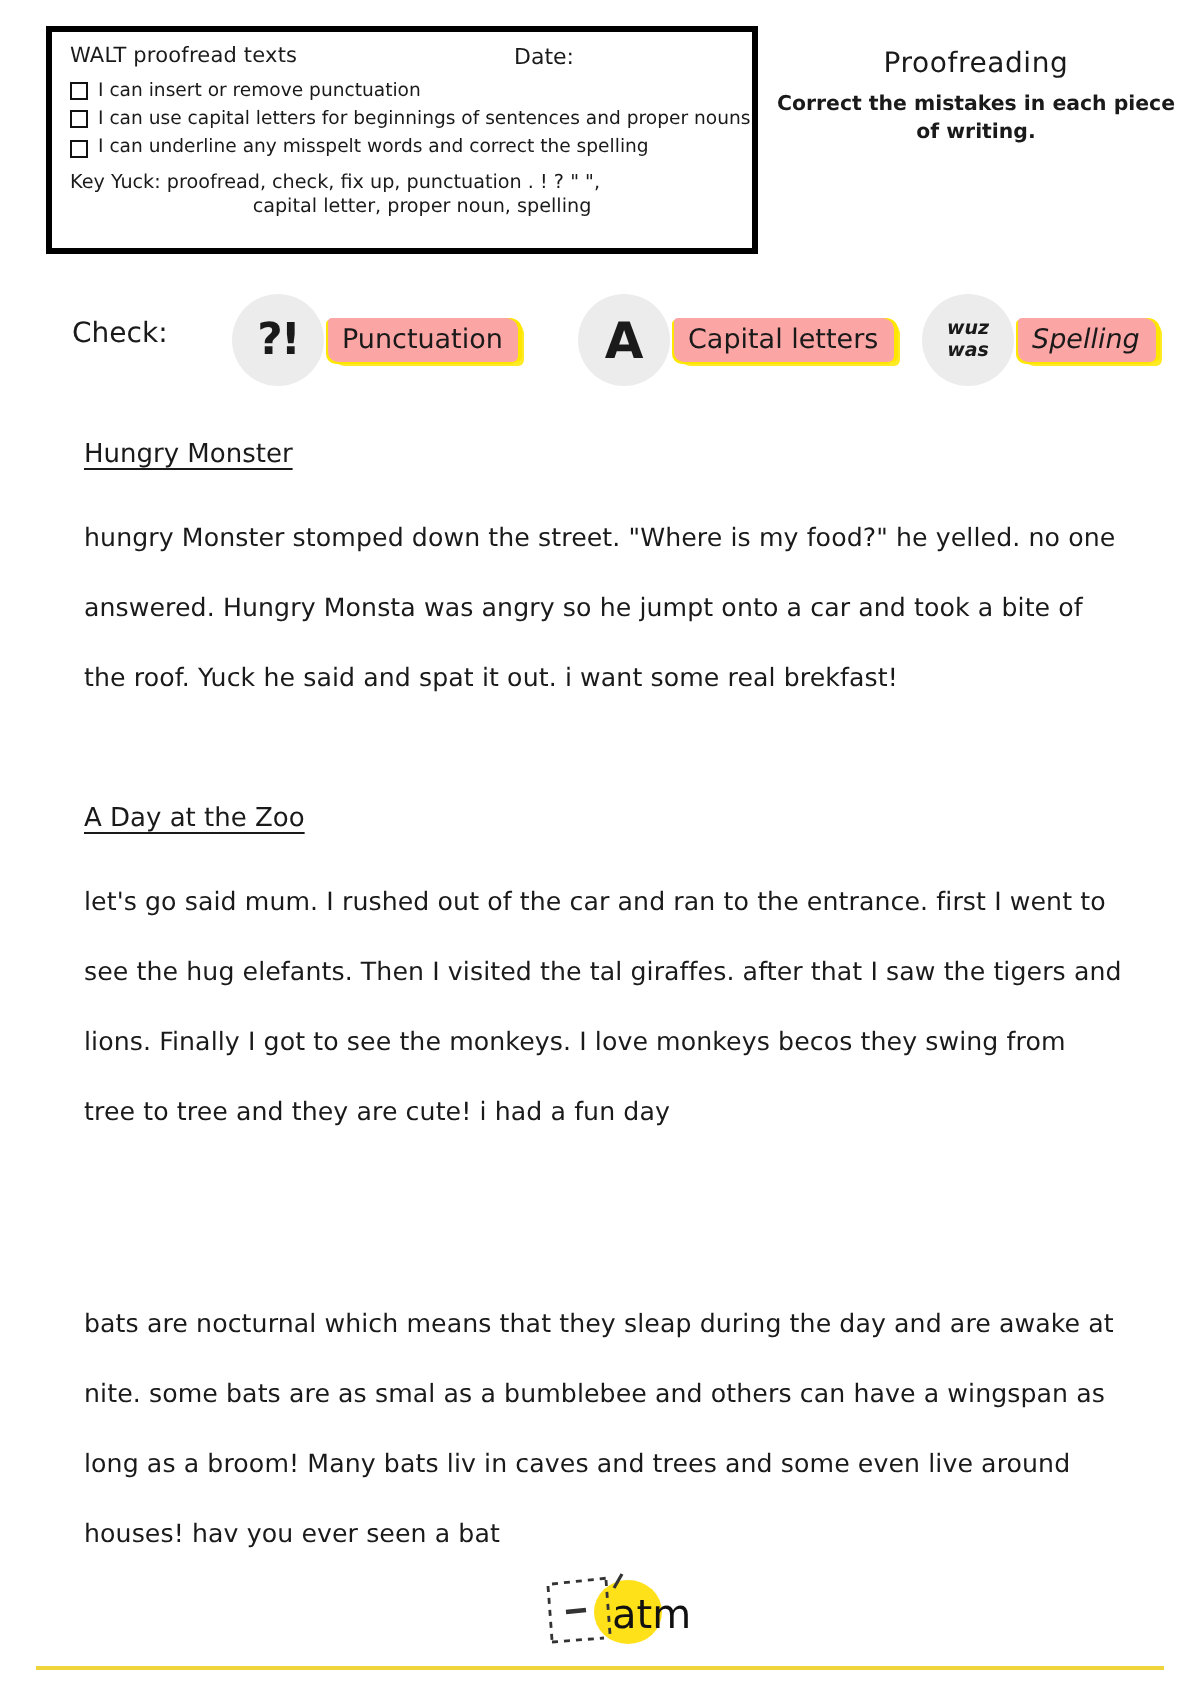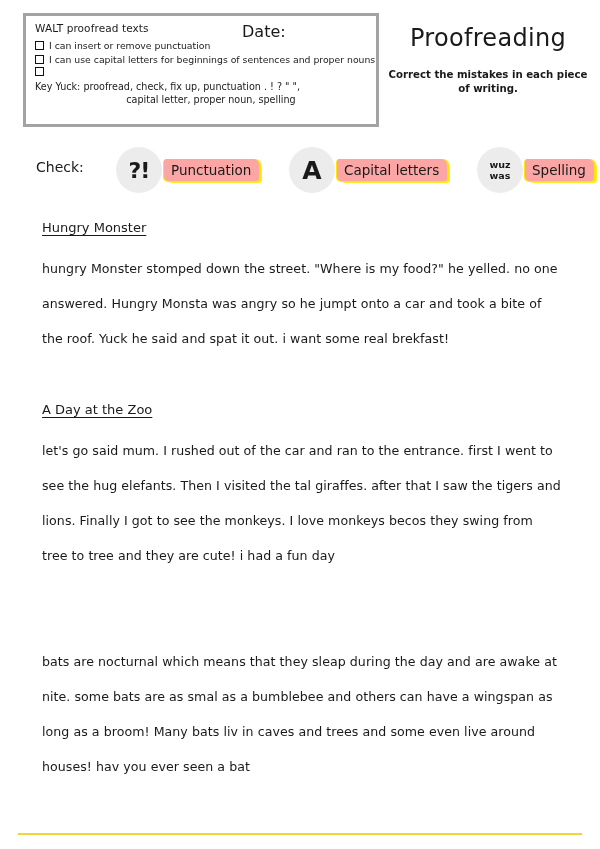--- a/index.html
+++ b/index.html
@@ -24,39 +24,39 @@
     height: 849px;
   }
 
   
   .walt-box {
     position: absolute;
     left: 23px;
     top: 13px;
     width: 356px;
     height: 114px;
-    border: 3px solid #a3a3a3;
+    border: 3px solid #000000;
     box-sizing: border-box;
     background: #fff;
   }
   .walt-row {
     position: relative;
     display: flex;
     align-items: baseline;
     padding: 6px 9px 0 9px;
   }
   .walt-title {
     font-size: 10.5px;
     letter-spacing: .1px;
   }
   .walt-date {
     position: absolute;
-    left: 216px;
+    left: 231px;
     top: 6px;
-    font-size: 16px;
+    font-size: 11px;
   }
   .walt-list {
     margin: 5px 16px 0 0;
     padding: 0 9px;
     list-style: none;
   }
   .walt-list li {
     display: flex;
     align-items: center;
     font-size: 9.3px;
@@ -85,23 +85,23 @@
 
   
   .title-block {
     position: absolute;
     left: 388px;
     top: 24px;
     width: 200px;
     text-align: center;
   }
   .main-title {
-    font-size: 24px;
+    font-size: 14px;
     letter-spacing: .3px;
-    margin-bottom: 16px;
+    margin-bottom: 6px;
   }
   .subtitle {
     font-size: 10.2px;
     line-height: 13.5px;
     font-weight: bold;
   }
 
   
   .check-row {
     position: absolute;
@@ -154,21 +154,21 @@
     margin-left: 2px;
     padding: 3px 8px 3px 7px;
     font-size: 13.5px;
     white-space: nowrap;
     background: #fca5a5;
     box-shadow: 2px 0 0 #ffe600, -1px 1px 0 #ffe600, 3px 2px 0 rgba(255,230,0,.85);
     border-radius: 2px 6px 3px 5px;
   }
   .badge-punct { left: 80px; }
   .badge-cap   { left: 253px; }
-  .badge-spell { left: 441px; }
+  .badge-spell { left: 425px; font-style: italic; }
 
   
   .passage { position: absolute; left: 42px; width: 520px; }
   .p-heading {
     font-size: 13px;
     text-decoration: underline;
     text-underline-offset: 3px;
     margin-bottom: 0;
   }
   .p-body {
@@ -213,20 +213,21 @@
       <li>
         <span class="cb"></span>
         <span>I can insert or remove punctuation</span>
       </li>
       <li>
         <span class="cb"></span>
         <span>I can use capital letters for beginnings of sentences and proper nouns</span>
       </li>
       <li>
         <span class="cb"></span>
+        <span>I can underline any misspelt words and correct the spelling</span>
       </li>
     </ul>
     <div class="keywords">
       <span>Key Yuck: proofread, check, fix up, punctuation . ! ? " ",</span>
       <span class="kw2">capital letter, proper noun, spelling</span>
     </div>
   </div>
 
   <div class="title-block">
     <div class="main-title">Proofreading</div>
@@ -266,14 +267,26 @@
   <div class="passage" id="passage-1">
     <div class="p-heading">A Day at the Zoo</div>
     <div class="p-body">let's go said mum. I rushed out of the car and ran to the entrance. first I went to see the hug elefants. Then I visited the tal giraffes. after that I saw the tigers and lions. Finally I got to see the monkeys. I love monkeys becos they swing from tree to tree and they are cute! i had a fun day</div>
   </div>
 
   <div class="passage" id="passage-2">
     <div class="p-body">bats are nocturnal which means that they sleap during the day and are awake at nite. some bats are as smal as a bumblebee and others can have a wingspan as long as a broom! Many bats liv in caves and trees and some even live around houses! hav you ever seen a bat</div>
   </div>
 
   <div class="footer-rule"></div>
+  <div class="logo">
+    <svg width="86" height="48" viewBox="0 0 86 48" xmlns="http://www.w3.org/2000/svg" aria-hidden="true">
+      <ellipse cx="52" cy="26" rx="17" ry="16" fill="#ffe11a"></ellipse>
+      <path d="M14 12 L42 9" stroke="#333" stroke-width="1.4" fill="none" stroke-dasharray="3 3"></path>
+      <path d="M12 13 L14 40" stroke="#333" stroke-width="1.4" fill="none" stroke-dasharray="3 3"></path>
+      <path d="M14 41 L40 39" stroke="#333" stroke-width="1.4" fill="none" stroke-dasharray="3 3"></path>
+      <path d="M41 10 L43 37" stroke="#333" stroke-width="1.4" fill="none" stroke-dasharray="3 3"></path>
+      <path d="M21 26 L31 25" stroke="#333" stroke-width="2.2" fill="none"></path>
+      <path d="M45 14 L49 7" stroke="#333" stroke-width="1.6" fill="none"></path>
+      <text x="44" y="34" font-family="DejaVu Sans, sans-serif" font-size="20" fill="#111">atm</text>
+    </svg>
+  </div>
 
 </div>
 
 </body></html>

